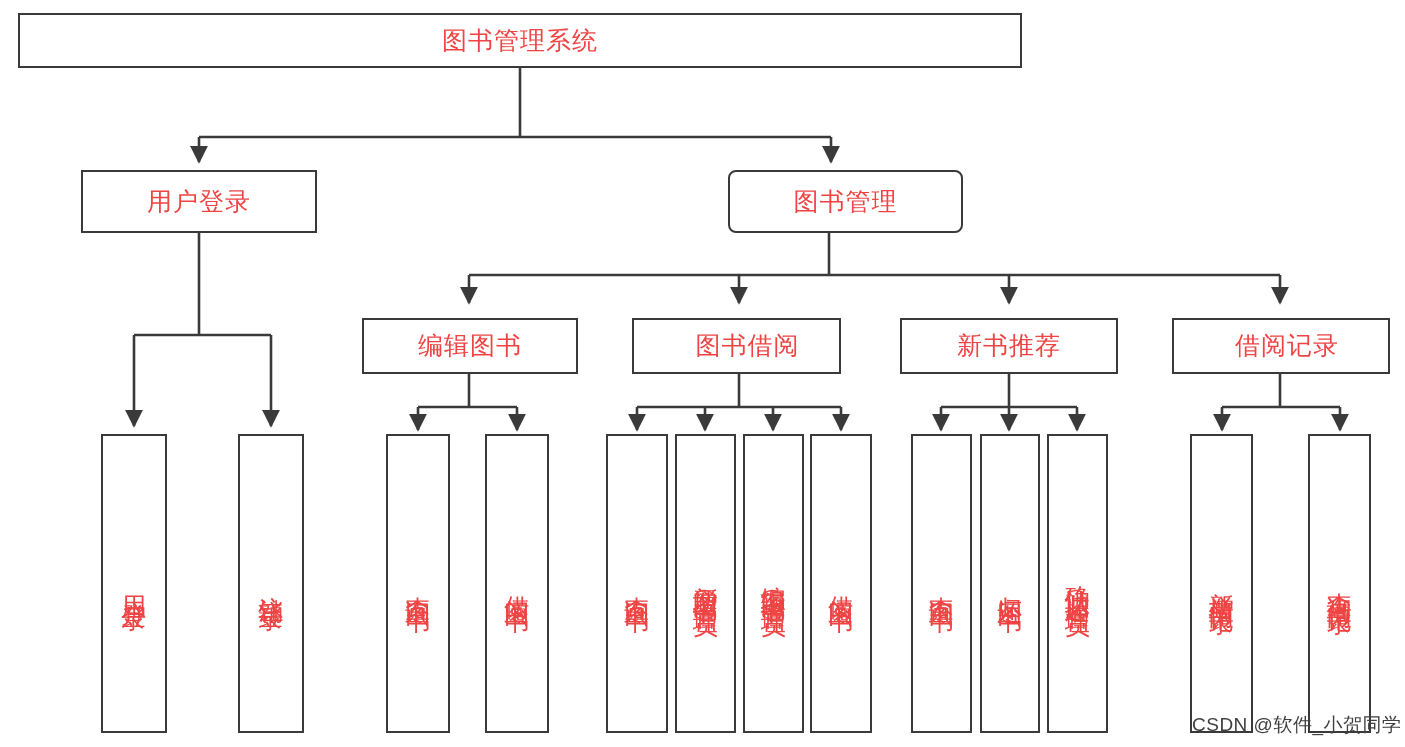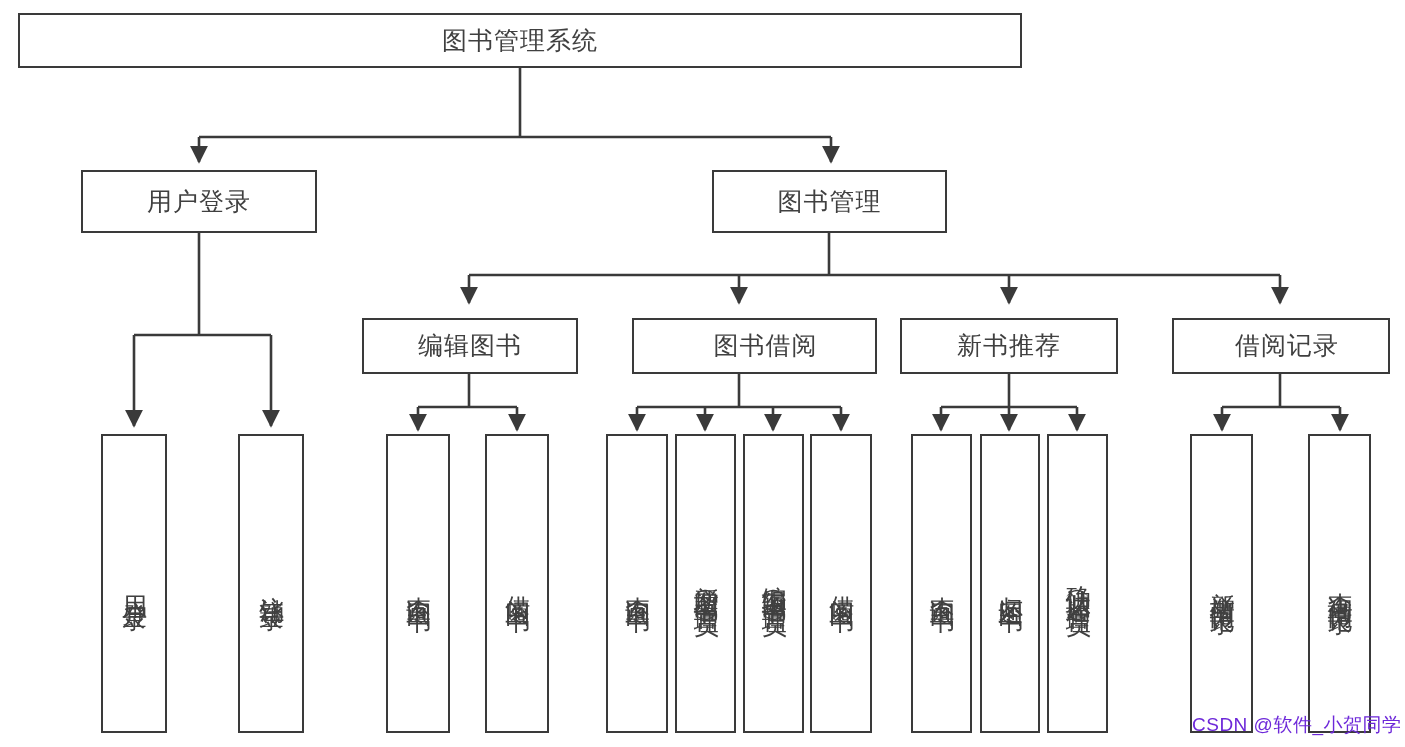--- a/index.html
+++ b/index.html
@@ -27,24 +27,23 @@
     background:#ffffff;
     border:2.5px solid #3a3a3a;
     display:flex;
     align-items:center;
     justify-content:center;
     z-index:2;
   }
   .node .label{
     display:block;
     text-align:center;
-    color:#404040;
+    color:#ef4444;
     letter-spacing:1px;
     white-space:nowrap;
-    font-family:Liberation Serif, serif;
   }
   
   .node.horiz .label{
     font-size:25px;
     line-height:1.1;
   }
   .node.root .label{ font-size:25px; }
   
   .node.vert{
     align-items:center;
@@ -56,21 +55,21 @@
     font-size:25px;
     line-height:1.22;
     letter-spacing:4px;
     max-height:268px;
   }
   .watermark{
     position:absolute;
     left:1192px;
     top:712px;
     font-size:19px;
-    color:#6d28d9;
+    color:#404040;
     letter-spacing:0.5px;
     z-index:5;
     white-space:nowrap;
     font-family:"Liberation Sans","DejaVu Sans",sans-serif;
   }
 </style>
 </head>
 <body>
 
 <div id="stage">
@@ -126,29 +125,29 @@
   </svg>
 
   <div class="node horiz root" style="left:18px;top:13px;width:1004px;height:55px;">
     <span class="label">图书管理系统</span>
   </div>
 
   <div class="node horiz" style="left:81px;top:170px;width:236px;height:63px;">
     <span class="label">用户登录</span>
   </div>
 
-  <div class="node horiz" style="left:712px;top:170px;width:235px;height:63px;">
+  <div class="node horiz" style="left:728px;top:170px;width:235px;height:63px;border-radius:8px;">
     <span class="label">图书管理</span>
   </div>
 
   <div class="node horiz" style="left:362px;top:318px;width:216px;height:56px;">
     <span class="label">编辑图书</span>
   </div>
 
-  <div class="node horiz" style="left:632px;top:318px;width:245px;height:56px;padding-left:22px;">
+  <div class="node horiz" style="left:632px;top:318px;width:209px;height:56px;padding-left:22px;">
     <span class="label">图书借阅</span>
   </div>
 
   <div class="node horiz" style="left:900px;top:318px;width:218px;height:56px;">
     <span class="label">新书推荐</span>
   </div>
 
   <div class="node horiz" style="left:1172px;top:318px;width:218px;height:56px;padding-left:12px;">
     <span class="label">借阅记录</span>
   </div>

